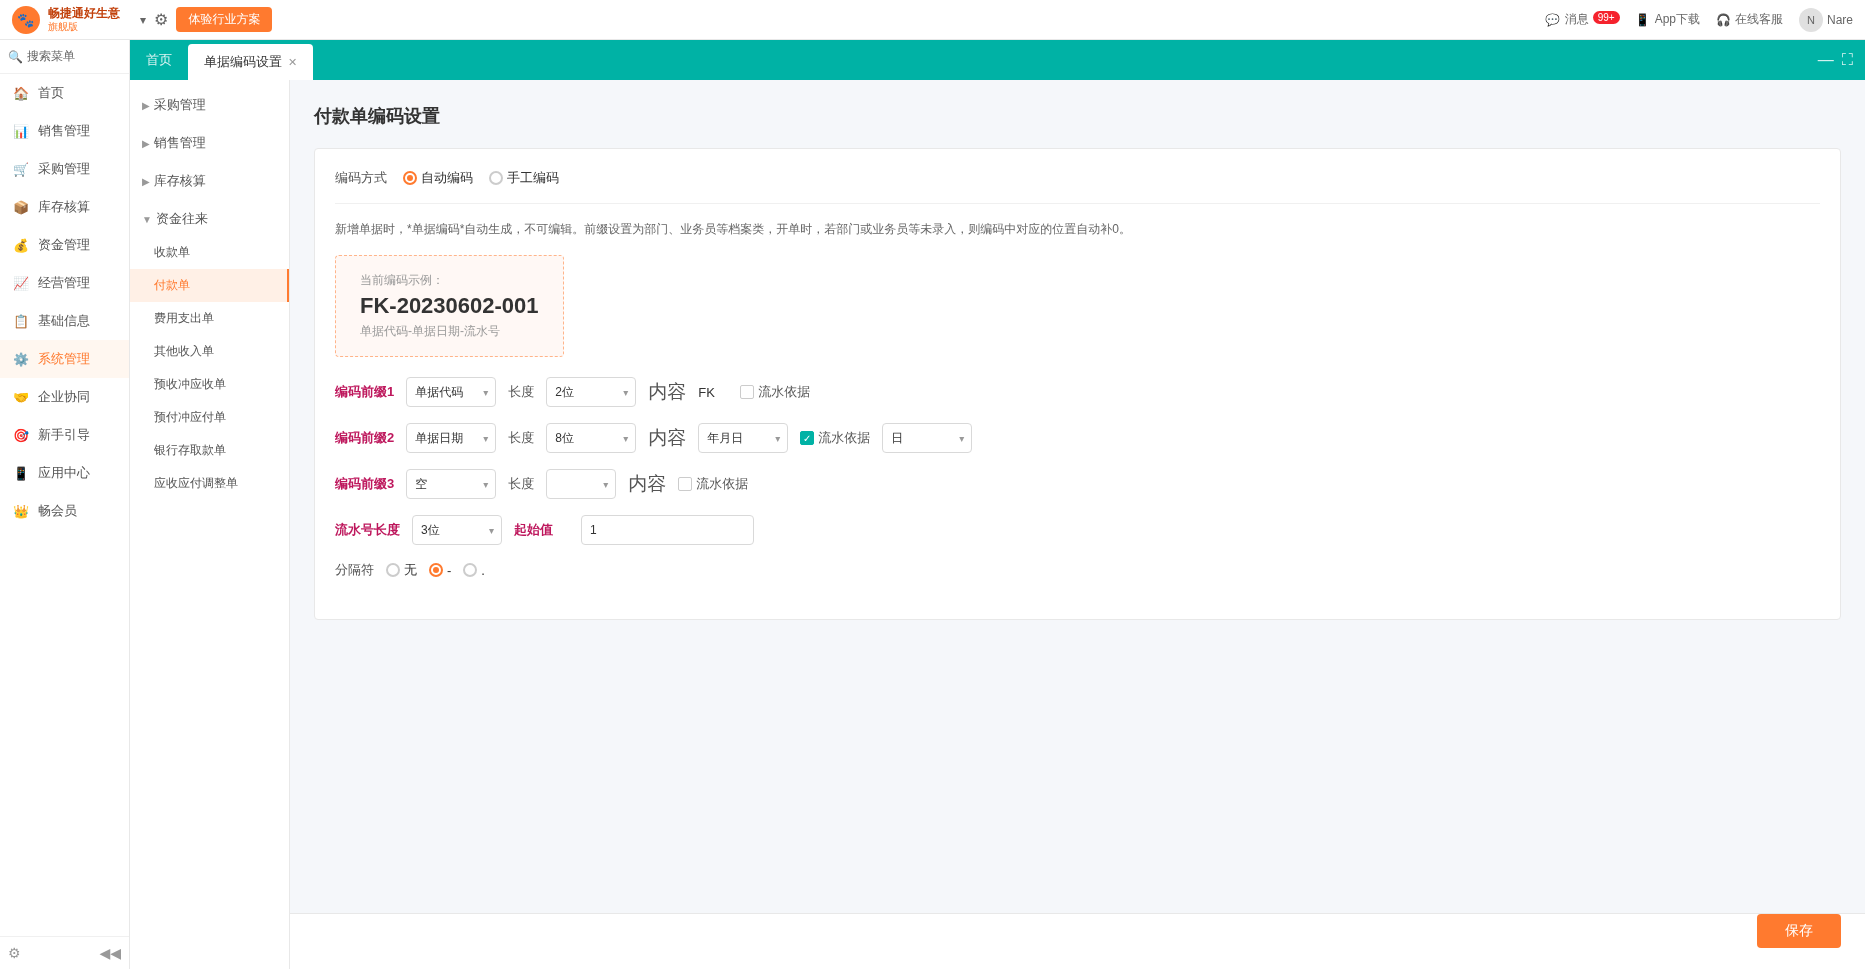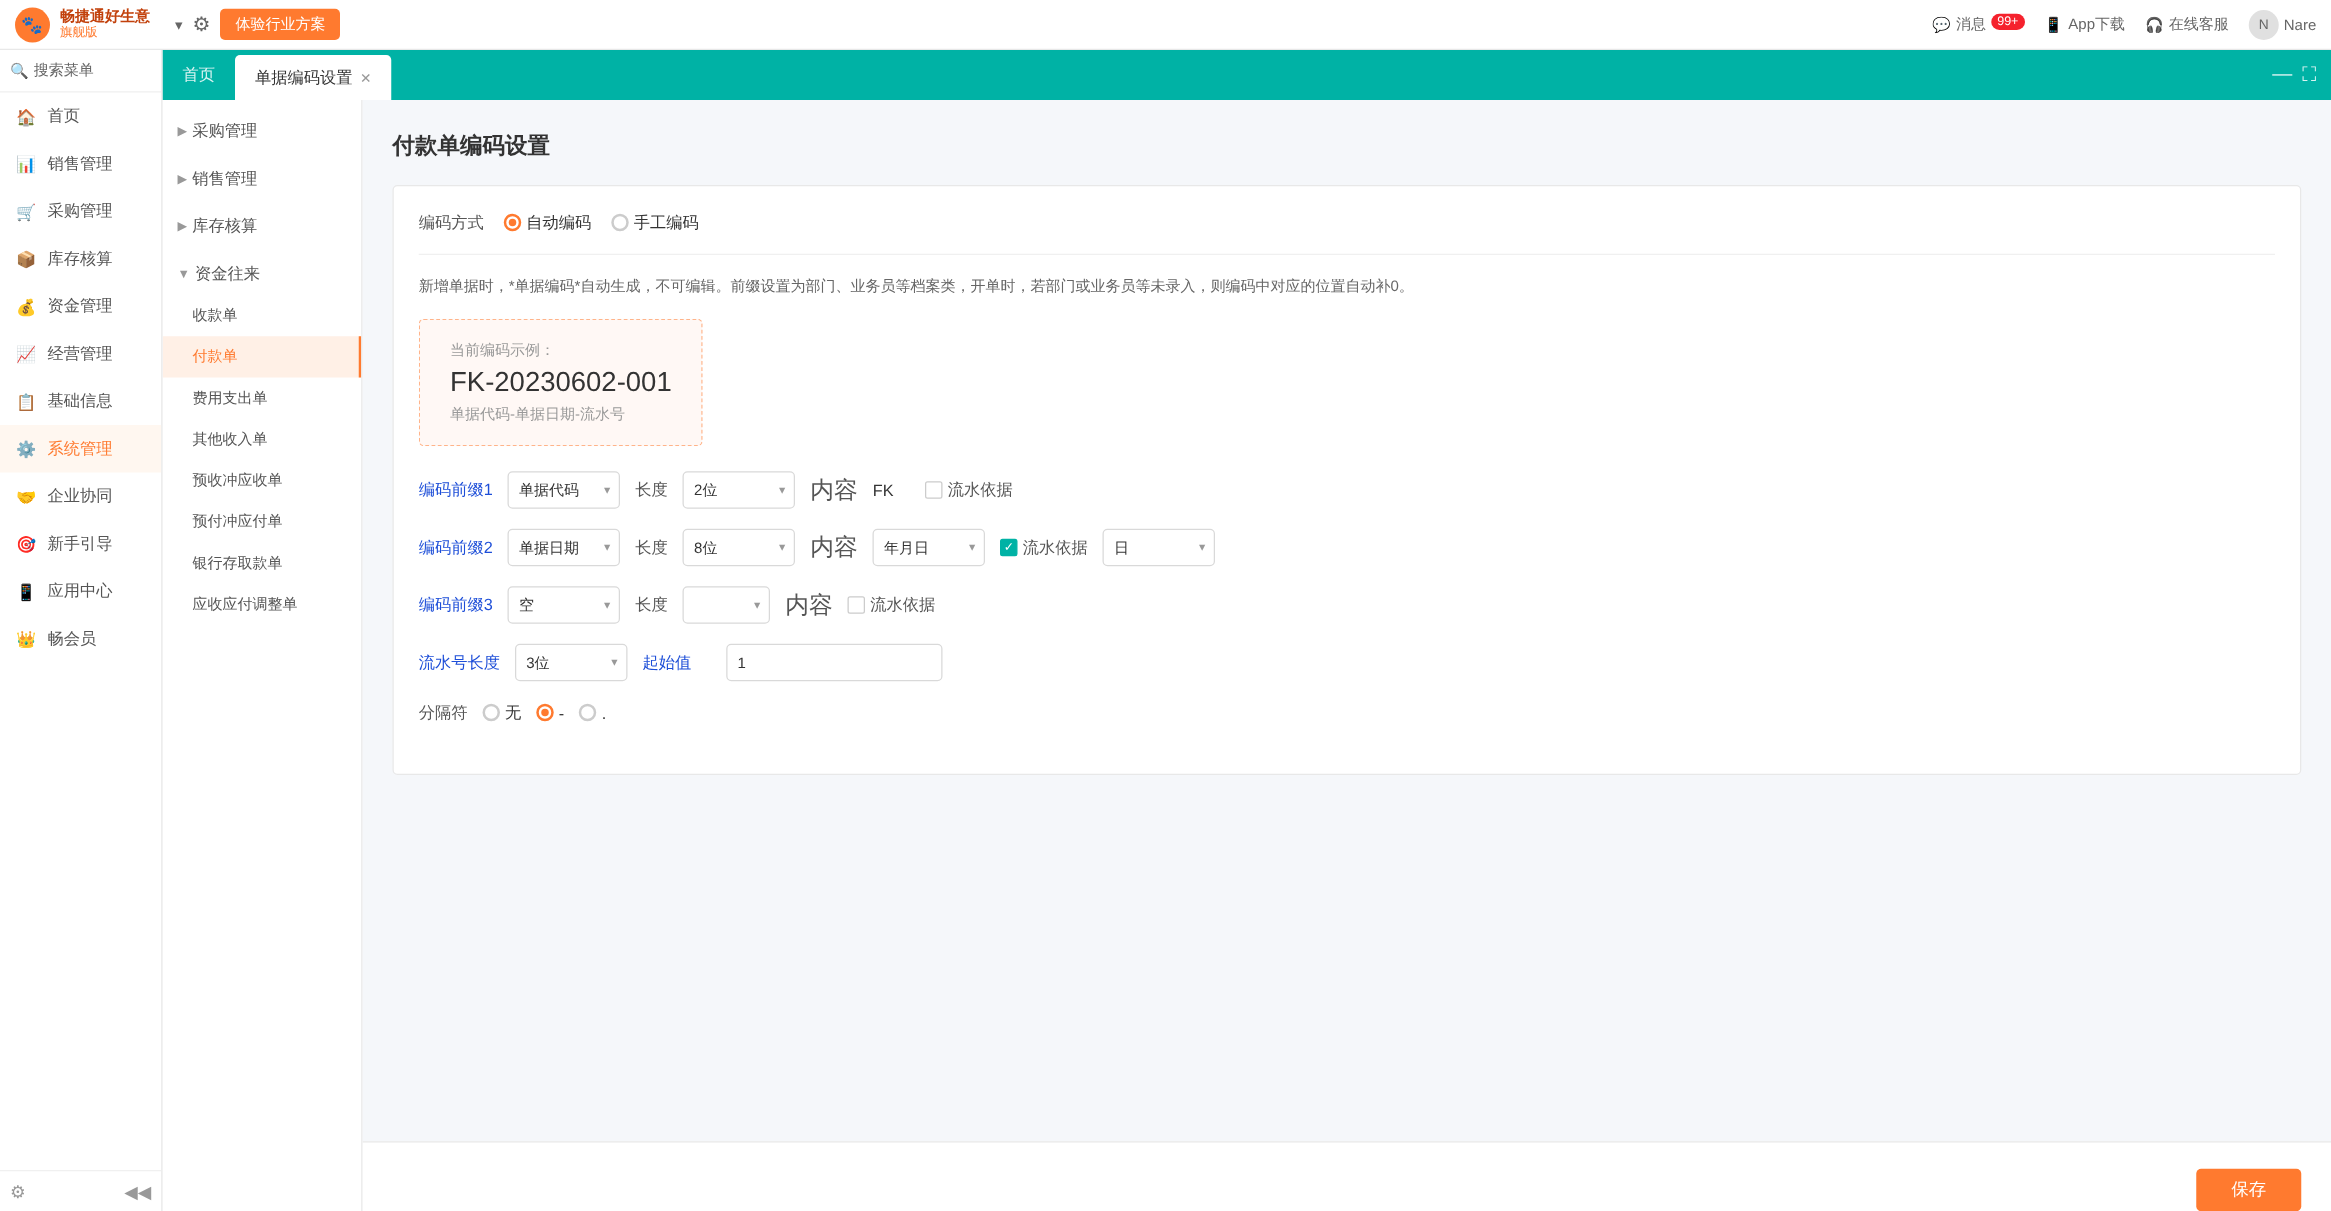--- a/index.html
+++ b/index.html
@@ -65,48 +65,48 @@
     .radio-circle { width: 14px; height: 14px; border-radius: 50%; border: 2px solid #ccc; display: flex; align-items: center; justify-content: center; }
     .radio-circle.checked { border-color: #ff7a2f; }
     .radio-dot { width: 6px; height: 6px; border-radius: 50%; background: #ff7a2f; }
 
     
     .info-text { font-size: 12px; color: #666; margin-bottom: 16px; line-height: 1.6; }
 
     
     .preview-box { background: #fff8f5; border: 1px dashed #ffb48a; border-radius: 4px; padding: 16px 24px; display: inline-block; margin-bottom: 20px; }
     .preview-label { font-size: 12px; color: #999; margin-bottom: 4px; }
-    .preview-code { font-size: 22px; font-weight: normal; color: #333; }
+    .preview-code { font-size: 22px; font-weight: bold; color: #333; }
     .preview-format { font-size: 12px; color: #999; margin-top: 4px; }
 
     
     .autofill-row { display: flex; align-items: center; gap: 6px; margin-bottom: 20px; font-size: 13px; color: #555; }
     .checkbox { width: 14px; height: 14px; border: 1px solid #ccc; border-radius: 2px; display: flex; align-items: center; justify-content: center; cursor: pointer; }
 
     
     .form-row { display: flex; align-items: center; gap: 12px; margin-bottom: 16px; flex-wrap: wrap; }
-    .form-label { font-size: 13px; color: #1d4ed8; min-width: 55px; }
+    .form-label { font-size: 13px; color: #be185d; min-width: 55px; font-weight: bold; }
     .select-wrapper { position: relative; display: inline-flex; align-items: center; }
     .select-wrapper select { height: 30px; border: 1px solid #d9d9d9; border-radius: 4px; padding: 0 24px 0 8px; font-size: 12px; color: #333; background: #fff; cursor: pointer; appearance: none; min-width: 90px; }
     .select-arrow { position: absolute; right: 8px; top: 50%; transform: translateY(-50%); pointer-events: none; color: #999; font-size: 10px; }
     .length-label { font-size: 13px; color: #555; }
     .content-label { font-size: 19px; color: #555; }
     .content-value { font-size: 13px; color: #333; min-width: 30px; }
     .stream-check { display: flex; align-items: center; gap: 4px; font-size: 13px; color: #555; }
     .checkbox-teal { width: 14px; height: 14px; border: 1px solid #00b2a5; border-radius: 2px; background: #00b2a5; display: flex; align-items: center; justify-content: center; cursor: pointer; color: #fff; font-size: 10px; }
     .form-input { height: 30px; border: 1px solid #d9d9d9; border-radius: 4px; padding: 0 8px; font-size: 12px; color: #333; min-width: 60px; }
 
     
     .separator-row { display: flex; align-items: center; gap: 12px; margin-bottom: 20px; }
     .sep-label { font-size: 13px; color: #555; }
     .sep-options { display: flex; align-items: center; gap: 12px; }
     .sep-option { display: flex; align-items: center; gap: 4px; font-size: 13px; cursor: pointer; }
 
     
-    .bottom-bar { height: 56px; background: #fff; border-top: 1px solid #e8e8e8; display: flex; align-items: flex-end; justify-content: flex-end; padding: 0 24px; flex-shrink: 0; }
+    .bottom-bar { height: 56px; background: #fff; border-top: 1px solid #e8e8e8; display: flex; align-items: flex-start; justify-content: flex-end; padding: 0 24px; flex-shrink: 0; }
     .save-btn { background: #ff7a2f; color: #fff; border: none; border-radius: 4px; padding: 8px 28px; font-size: 14px; cursor: pointer; }
   </style>
 </head>
 <body>
 
 <div class="app-wrapper">
 
   <div class="top-bar">
     <div class="top-bar-left">
       <div class="brand-icon">

